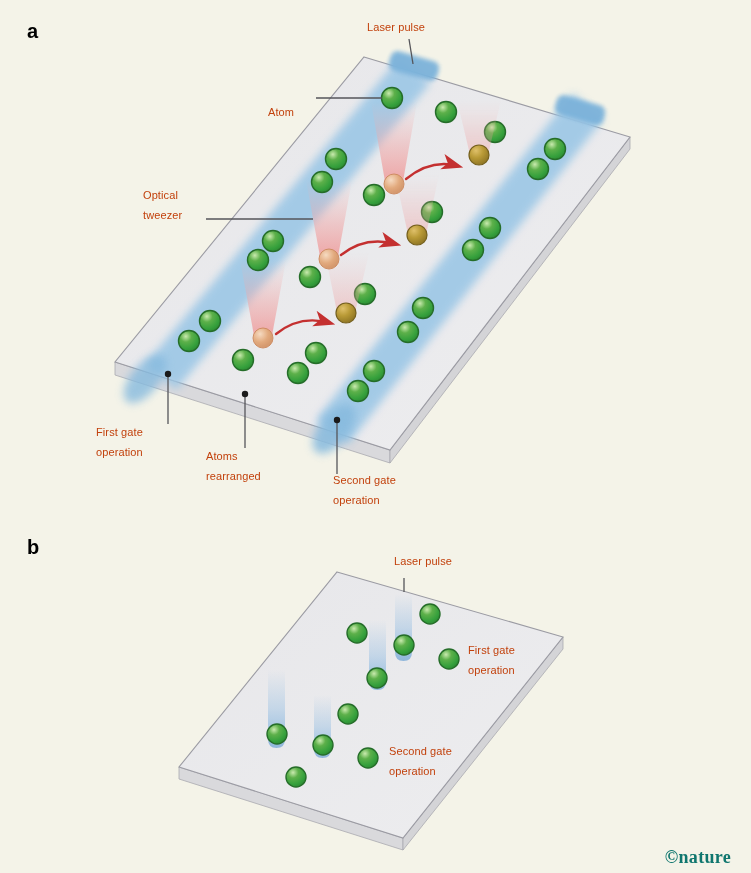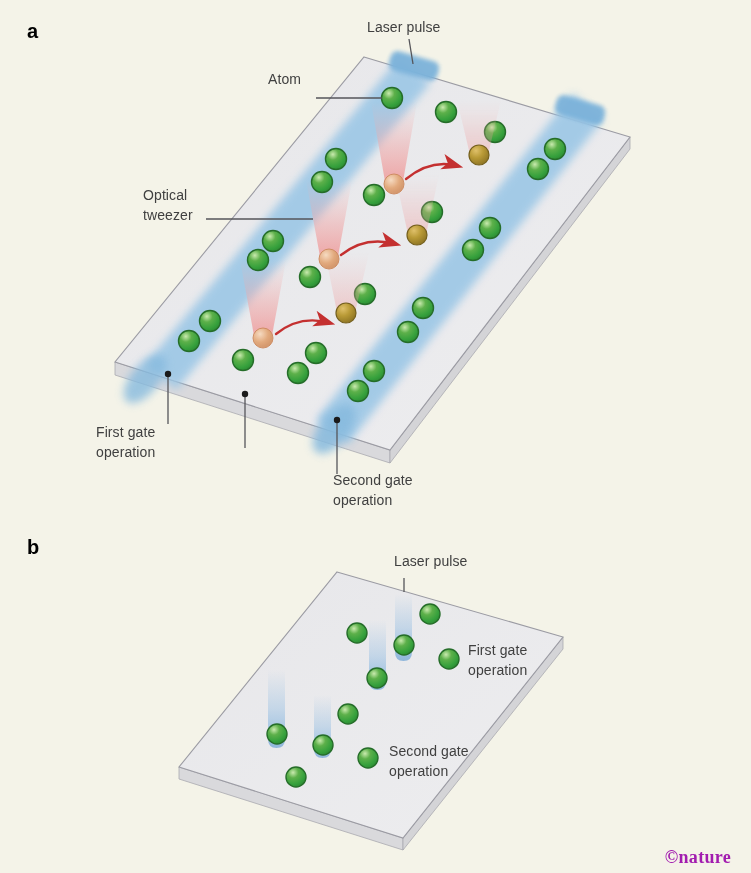--- a/index.html
+++ b/index.html
@@ -1,23 +1,23 @@
 <!DOCTYPE html>
 <html><head>
 <meta charset="utf-8">
 <style>
   html,body{margin:0;padding:0;background:#f4f3e8;}
   .stage{position:relative;width:751px;height:873px;background:#f4f3e8;overflow:hidden;
          font-family:"Liberation Sans",sans-serif;}
   .stage svg{position:absolute;left:0;top:0;}
-  .lbl{position:absolute;font-size:14px;line-height:20px;color:#404040;
+  .lbl{position:absolute;font-size:11px;line-height:20px;color:#c2410c;
        white-space:pre-line;letter-spacing:0.1px;}
   .panel-letter{position:absolute;font-size:20px;font-weight:bold;color:#000;}
   .credit{position:absolute;right:20px;top:847px;font-family:"Liberation Serif",serif;
-          font-weight:bold;font-size:18px;color:#a21caf;letter-spacing:0.3px;}
+          font-weight:bold;font-size:18px;color:#0f766e;letter-spacing:0.3px;}
 </style>
 </head>
 <body>
 
 <div class="stage">
 
 <svg width="751" height="873" viewBox="0 0 751 873">
   <defs>
     <radialGradient id="gradGreen" cx="0.35" cy="0.28" r="0.9">
       <stop offset="0" stop-color="#c9eaae"></stop>
@@ -190,25 +190,27 @@
           <use href="#atomGb" transform="translate(368,758)"></use>
           <use href="#atomGb" transform="translate(296,777)"></use>
         </g>
 
     <path d="M404,578 L404,592" stroke="#55555a" stroke-width="1.3" fill="none"></path>
   </g>
 </svg>
 
 <div class="panel-letter" style="left:27px;top:20px">a</div>
 <div class="lbl" style="left:367px;top:17px">Laser pulse</div>
-<div class="lbl" style="left:268px;top:69px">Atom</div>
+<div class="lbl" style="left:268px;top:102px">Atom</div>
 <div class="lbl" style="left:143px;top:185px">Optical
 tweezer</div>
 <div class="lbl" style="left:96px;top:422px">First gate
 operation</div>
+<div class="lbl" style="left:206px;top:446px">Atoms
+rearranged</div>
 <div class="lbl" style="left:333px;top:470px">Second gate
 operation</div>
 
 <div class="panel-letter" style="left:27px;top:536px">b</div>
 <div class="lbl" style="left:394px;top:551px">Laser pulse</div>
 <div class="lbl" style="left:468px;top:640px">First gate
 operation</div>
 <div class="lbl" style="left:389px;top:741px">Second gate
 operation</div>
 

